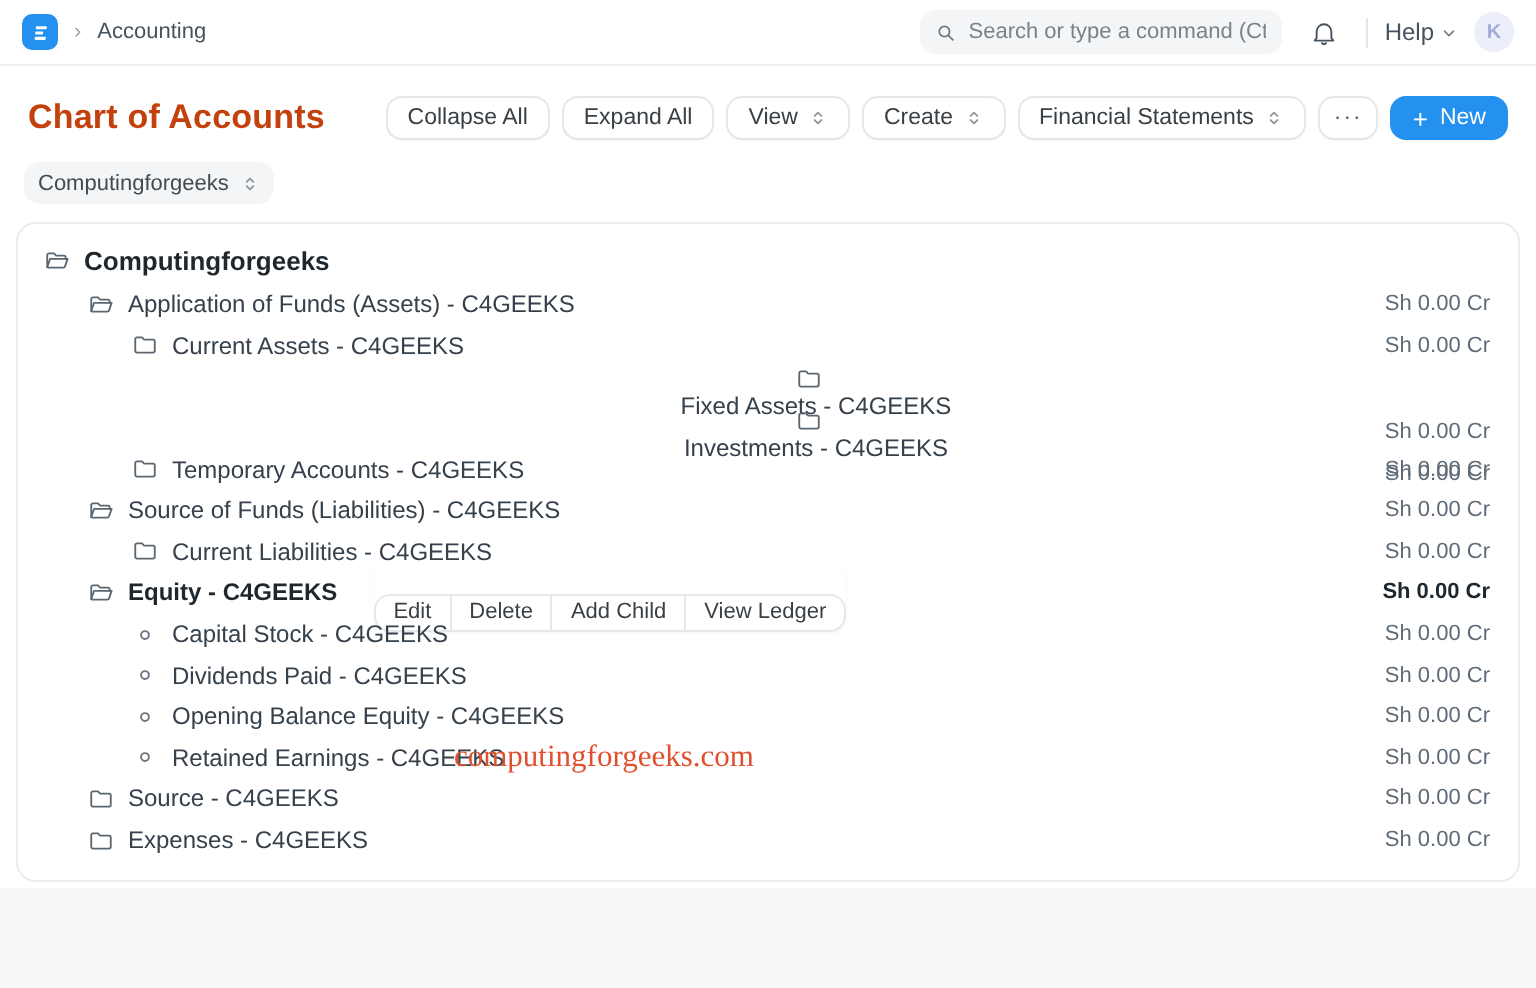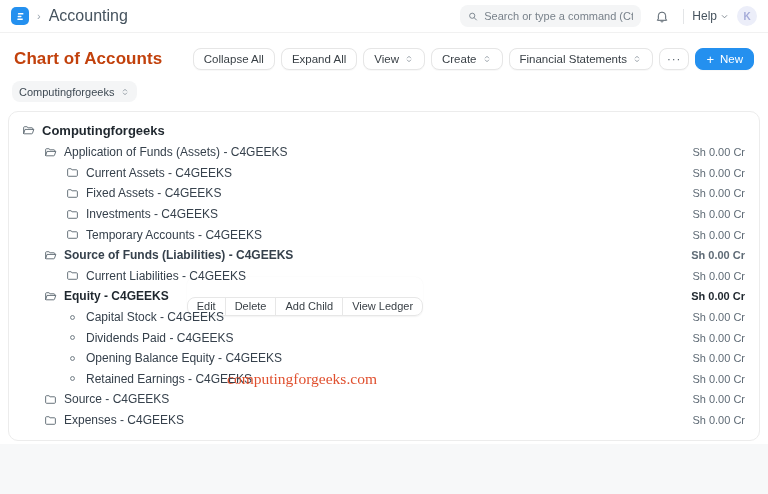--- a/index.html
+++ b/index.html
@@ -3,21 +3,21 @@
 <meta charset="utf-8">
 <style>
   * { margin:0; padding:0; box-sizing:border-box; }
   html,body { width:768px; height:494px; background:#fff; font-family:"Liberation Sans", sans-serif; }
   .page { position:relative; width:768px; height:494px; overflow:hidden; background:#fff; }
 
   
   .navbar { display:flex; align-items:center; height:33px; padding:0 11px; background:#fff; border-bottom:1px solid #f1f1f1; gap:8px; }
   .logo { width:18px; height:18px; border-radius:5px; background:#2490EF; display:flex; align-items:center; justify-content:center; flex:none; cursor:pointer; }
   .crumb-chev { color:#9aa4ad; font-size:11px; line-height:1; }
-  .breadcrumb { font-size:16px; color:#46535e; cursor:pointer; }
+  .breadcrumb { font-size:11px; color:#46535e; cursor:pointer; }
   .nav-spacer { flex:1; }
   .searchbox { display:flex; align-items:center; gap:6px; width:181px; height:22px; background:#f4f5f6; border-radius:8px; padding:0 8px; }
   .searchbox input { border:none; outline:none; background:transparent; font-size:11px; color:#3f4a54; width:100%; font-family:"Liberation Sans", sans-serif; }
   .searchbox input::placeholder { color:#79828b; }
   .bell-btn { width:26px; height:22px; display:flex; align-items:center; justify-content:center; cursor:pointer; background:none; border:none; }
   .nav-divider { width:1px; height:15px; background:#e3e5e7; }
   .help { display:flex; align-items:center; gap:3px; font-size:12px; color:#46535e; cursor:pointer; }
   .avatar { width:20px; height:20px; border-radius:50%; background:#eceef9; color:#a5abd8; font-size:10px; font-weight:700; display:flex; align-items:center; justify-content:center; cursor:pointer; }
 
   
@@ -162,48 +162,48 @@
   </div>
         <div class="tree-row" style="padding-left: 50px;">
     <span class="t-icon">
             <svg width="13" height="13" viewBox="0 0 24 24">
     <path d="M3 6.6c0-.9.7-1.6 1.6-1.6h4.6l2 2h8.2c.9 0 1.6.7 1.6 1.6v8.8c0 .9-.7 1.6-1.6 1.6H4.6c-.9 0-1.6-.7-1.6-1.6z" fill="none" stroke="#5b6770" stroke-width="1.7" stroke-linejoin="round"></path>
   </svg>
           </span>
     <span class="t-label">Current Assets - C4GEEKS</span>
     <span class="t-amount">Sh 0.00 Cr</span>
   </div>
-        <div class="tree-row" style="padding-left: 50px;">
+        <div class="tree-row" style="padding-left: 50px; flex-direction: column;">
     <span class="t-icon">
             <svg width="13" height="13" viewBox="0 0 24 24">
     <path d="M3 6.6c0-.9.7-1.6 1.6-1.6h4.6l2 2h8.2c.9 0 1.6.7 1.6 1.6v8.8c0 .9-.7 1.6-1.6 1.6H4.6c-.9 0-1.6-.7-1.6-1.6z" fill="none" stroke="#5b6770" stroke-width="1.7" stroke-linejoin="round"></path>
   </svg>
           </span>
     <span class="t-label">Fixed Assets - C4GEEKS</span>
     <span class="t-amount">Sh 0.00 Cr</span>
   </div>
-        <div class="tree-row" style="padding-left: 50px;">
+        <div class="tree-row" style="padding-left: 50px; flex-direction: column;">
     <span class="t-icon">
             <svg width="13" height="13" viewBox="0 0 24 24">
     <path d="M3 6.6c0-.9.7-1.6 1.6-1.6h4.6l2 2h8.2c.9 0 1.6.7 1.6 1.6v8.8c0 .9-.7 1.6-1.6 1.6H4.6c-.9 0-1.6-.7-1.6-1.6z" fill="none" stroke="#5b6770" stroke-width="1.7" stroke-linejoin="round"></path>
   </svg>
           </span>
     <span class="t-label">Investments - C4GEEKS</span>
     <span class="t-amount">Sh 0.00 Cr</span>
   </div>
         <div class="tree-row" style="padding-left: 50px;">
     <span class="t-icon">
             <svg width="13" height="13" viewBox="0 0 24 24">
     <path d="M3 6.6c0-.9.7-1.6 1.6-1.6h4.6l2 2h8.2c.9 0 1.6.7 1.6 1.6v8.8c0 .9-.7 1.6-1.6 1.6H4.6c-.9 0-1.6-.7-1.6-1.6z" fill="none" stroke="#5b6770" stroke-width="1.7" stroke-linejoin="round"></path>
   </svg>
           </span>
     <span class="t-label">Temporary Accounts - C4GEEKS</span>
     <span class="t-amount">Sh 0.00 Cr</span>
   </div>
-        <div class="tree-row" style="padding-left: 28px; font-weight: bold;">
+        <div class="tree-row" style="padding-left: 28px;">
     <span class="t-icon">
             <svg width="13" height="13" viewBox="0 0 24 24">
     <path d="M3 17.5V6.6c0-.9.7-1.6 1.6-1.6h4.6l2 2h7.2c.9 0 1.6.7 1.6 1.6v1.4" fill="none" stroke="#5b6770" stroke-width="1.7" stroke-linecap="round" stroke-linejoin="round"></path>
     <path d="M3 17.5 5.6 10h16.2l-2.4 7a1.6 1.6 0 0 1-1.5 1.1H4.3A1.3 1.3 0 0 1 3 17.5z" fill="none" stroke="#5b6770" stroke-width="1.7" stroke-linejoin="round"></path>
   </svg>
           </span>
     <span class="t-label">Source of Funds (Liabilities) - C4GEEKS</span>
     <span class="t-amount">Sh 0.00 Cr</span>
   </div>
         <div class="tree-row" style="padding-left: 50px; justify-content: center;">

